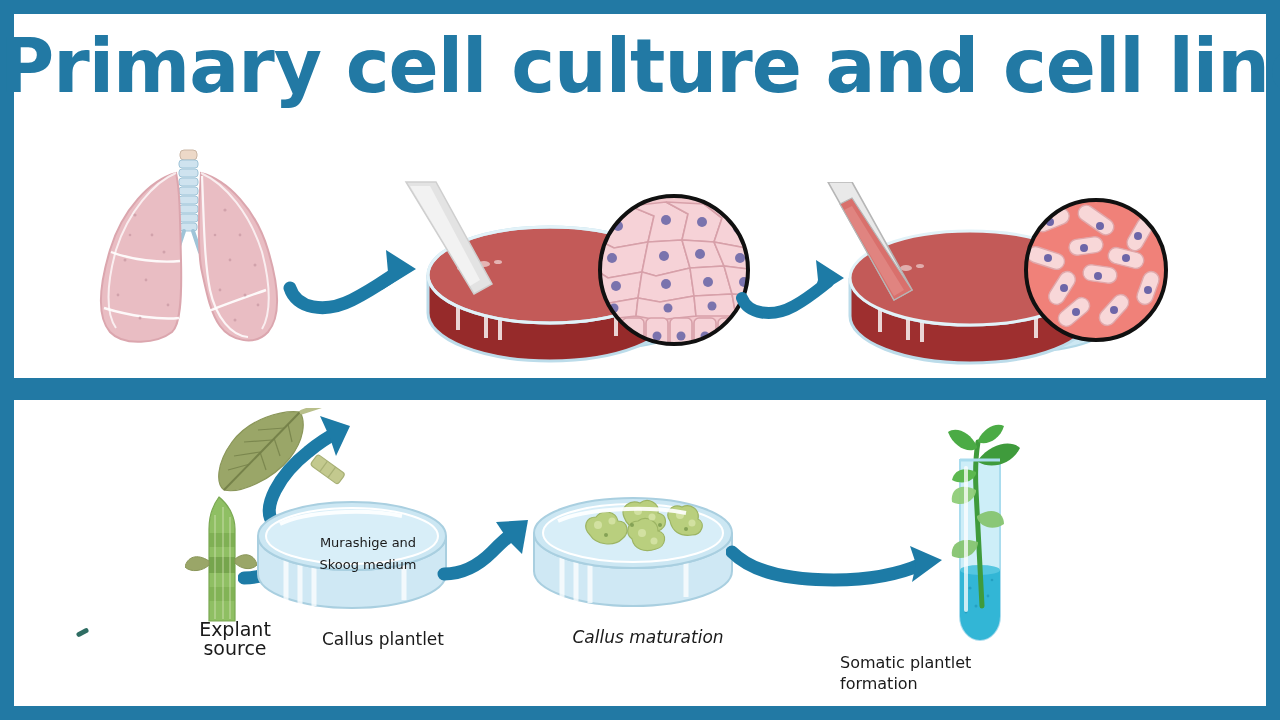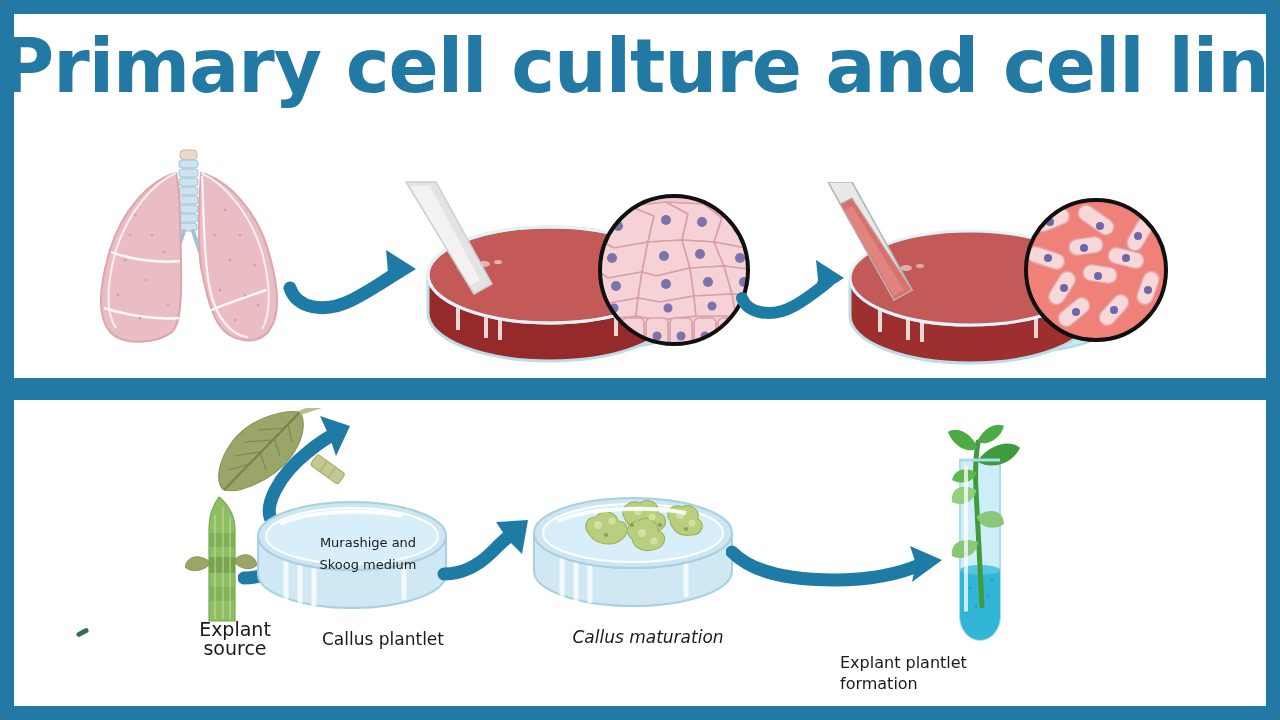--- a/index.html
+++ b/index.html
@@ -442,18 +442,18 @@
   </svg>
 
   <div class="label lbl-center" style="left:175px;top:620px;width:120px;">Explant
 source</div>
 
   <div class="label lbl-center" style="left:288px;top:630px;width:190px;font-size:17px;">Callus plantlet</div>
 
   <div class="label lbl-center" style="left:548px;top:628px;width:200px;font-size:17px;font-style:italic;">Callus maturation</div>
 
 
-  <div class="label" style="left:840px;top:652px;width:220px;font-size:16px;line-height:21px;">Explant plantlet
+  <div class="label" style="left:840px;top:652px;width:220px;font-size:16px;line-height:21px;">Somatic plantlet
 formation</div>
 
   <div id="stray-mark"></div>
 
 </div>
 
 </body></html>

